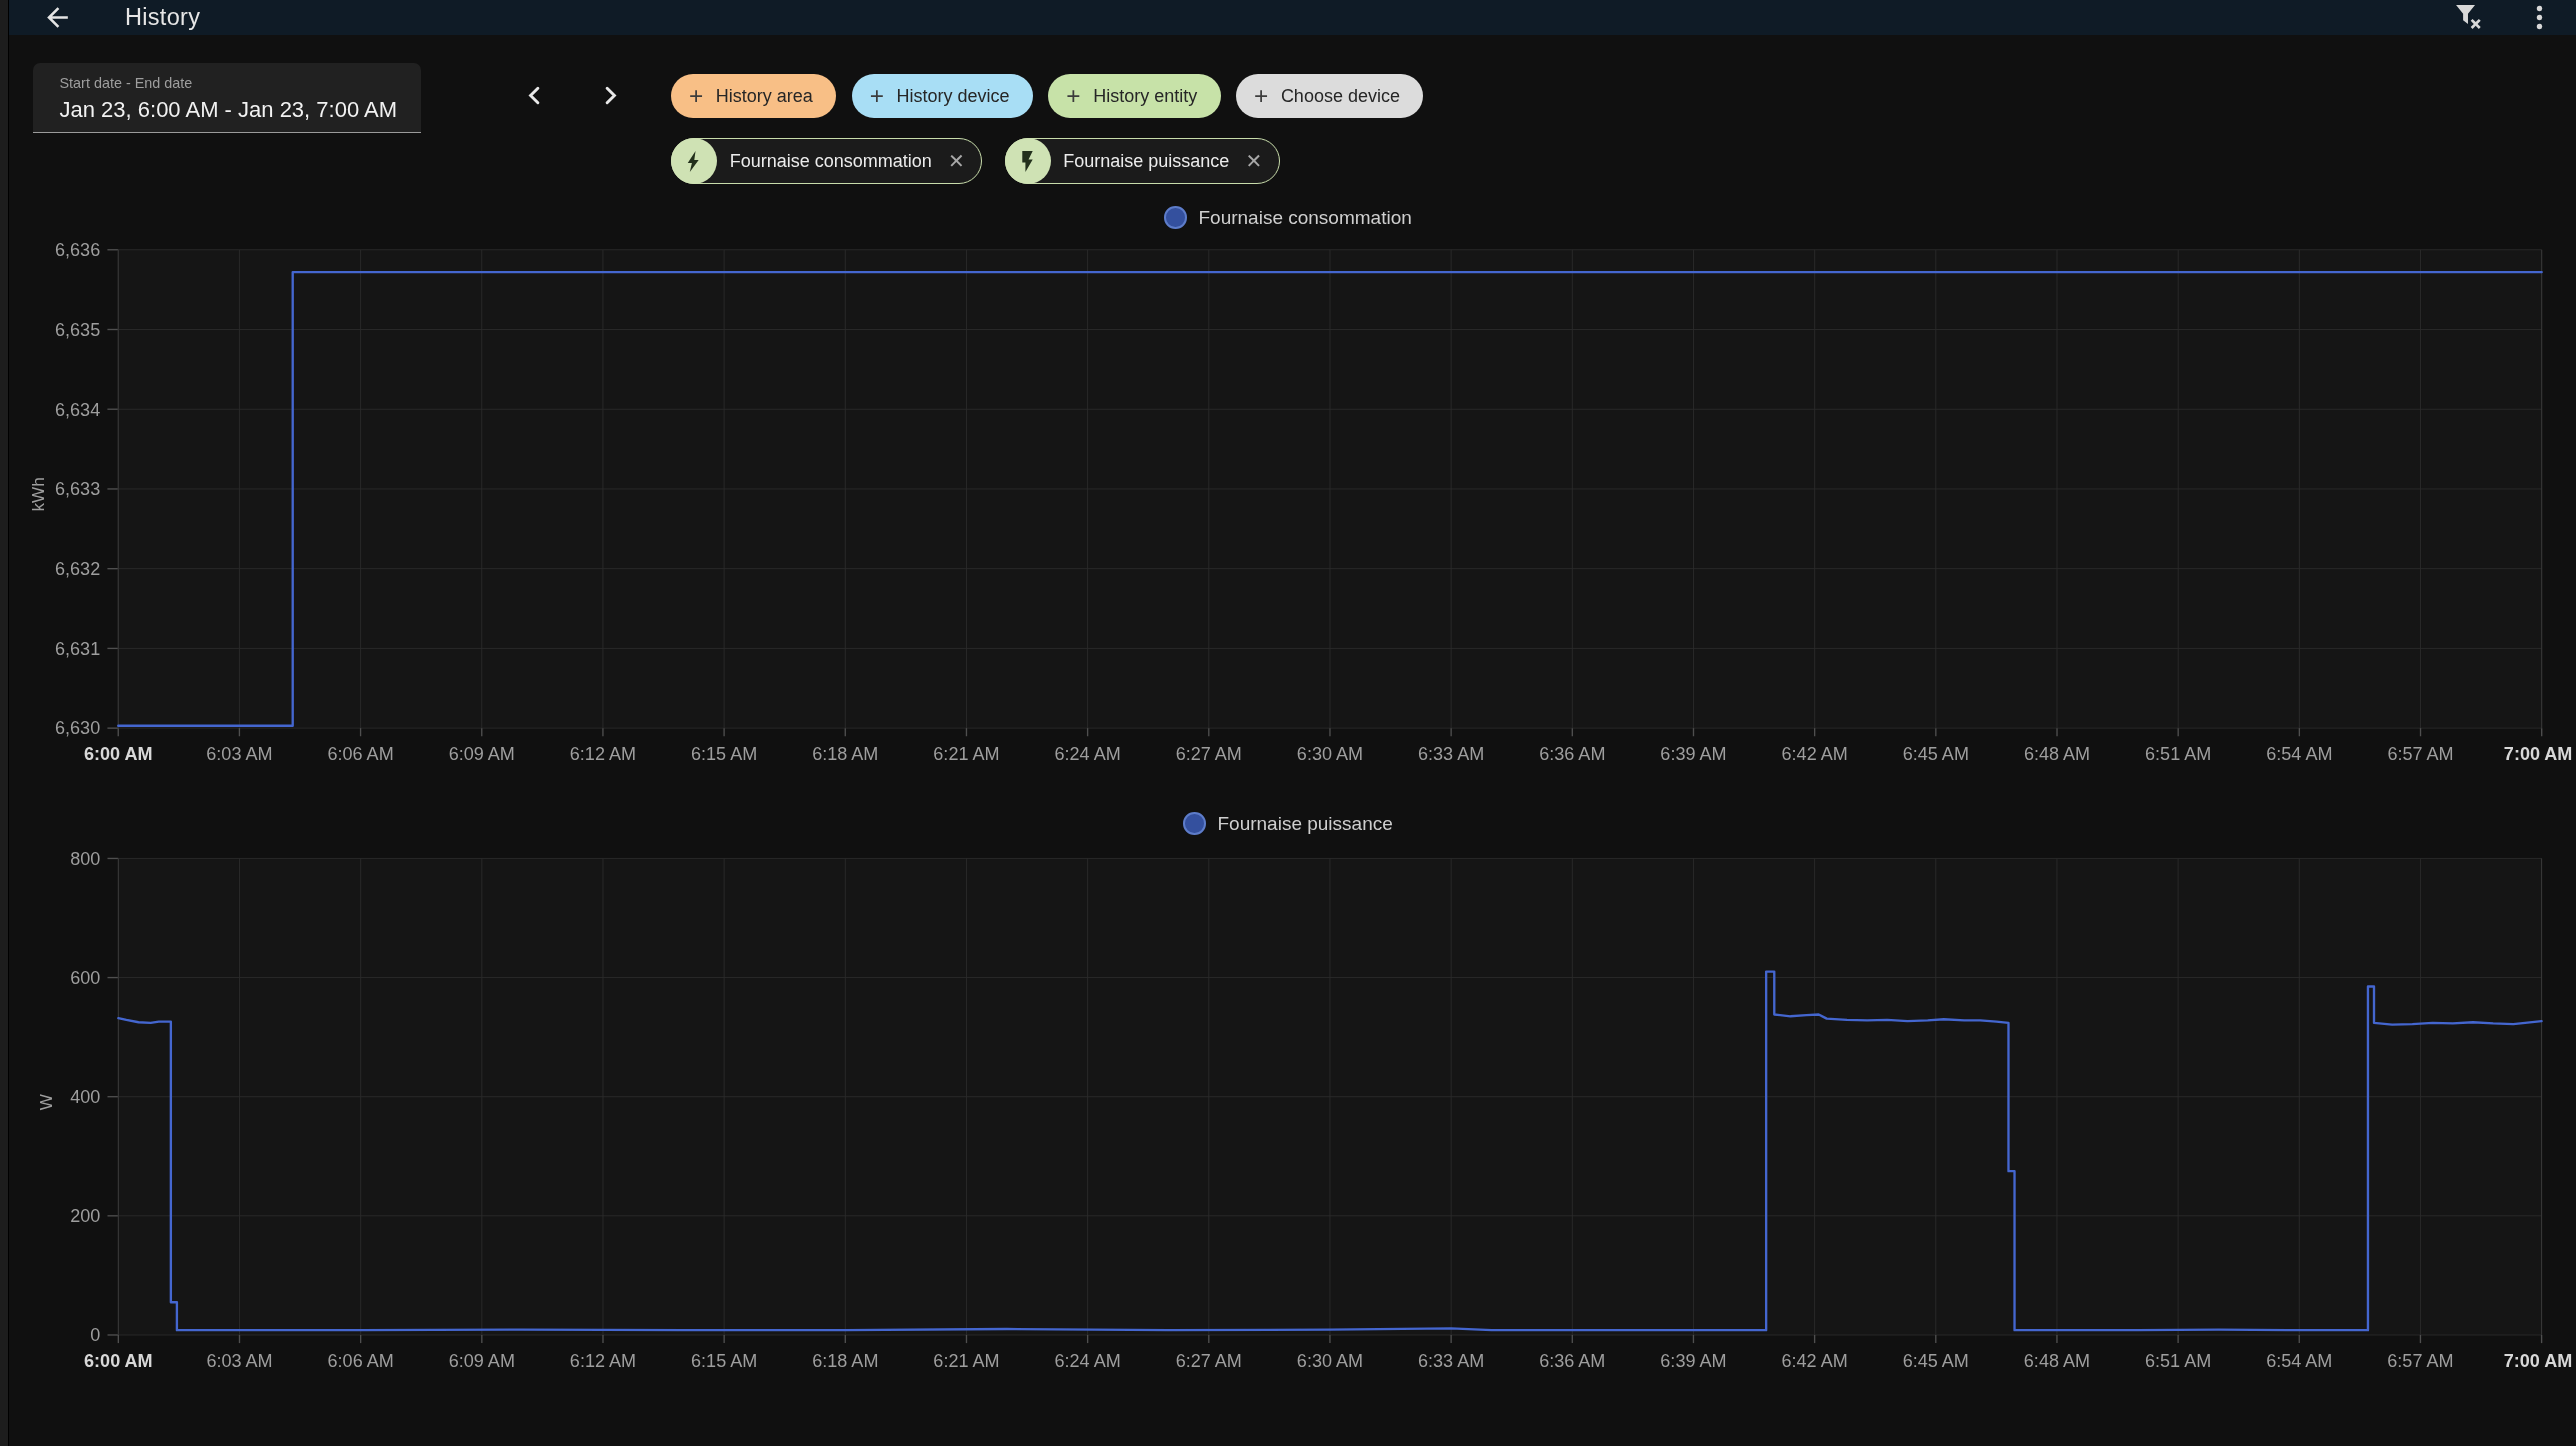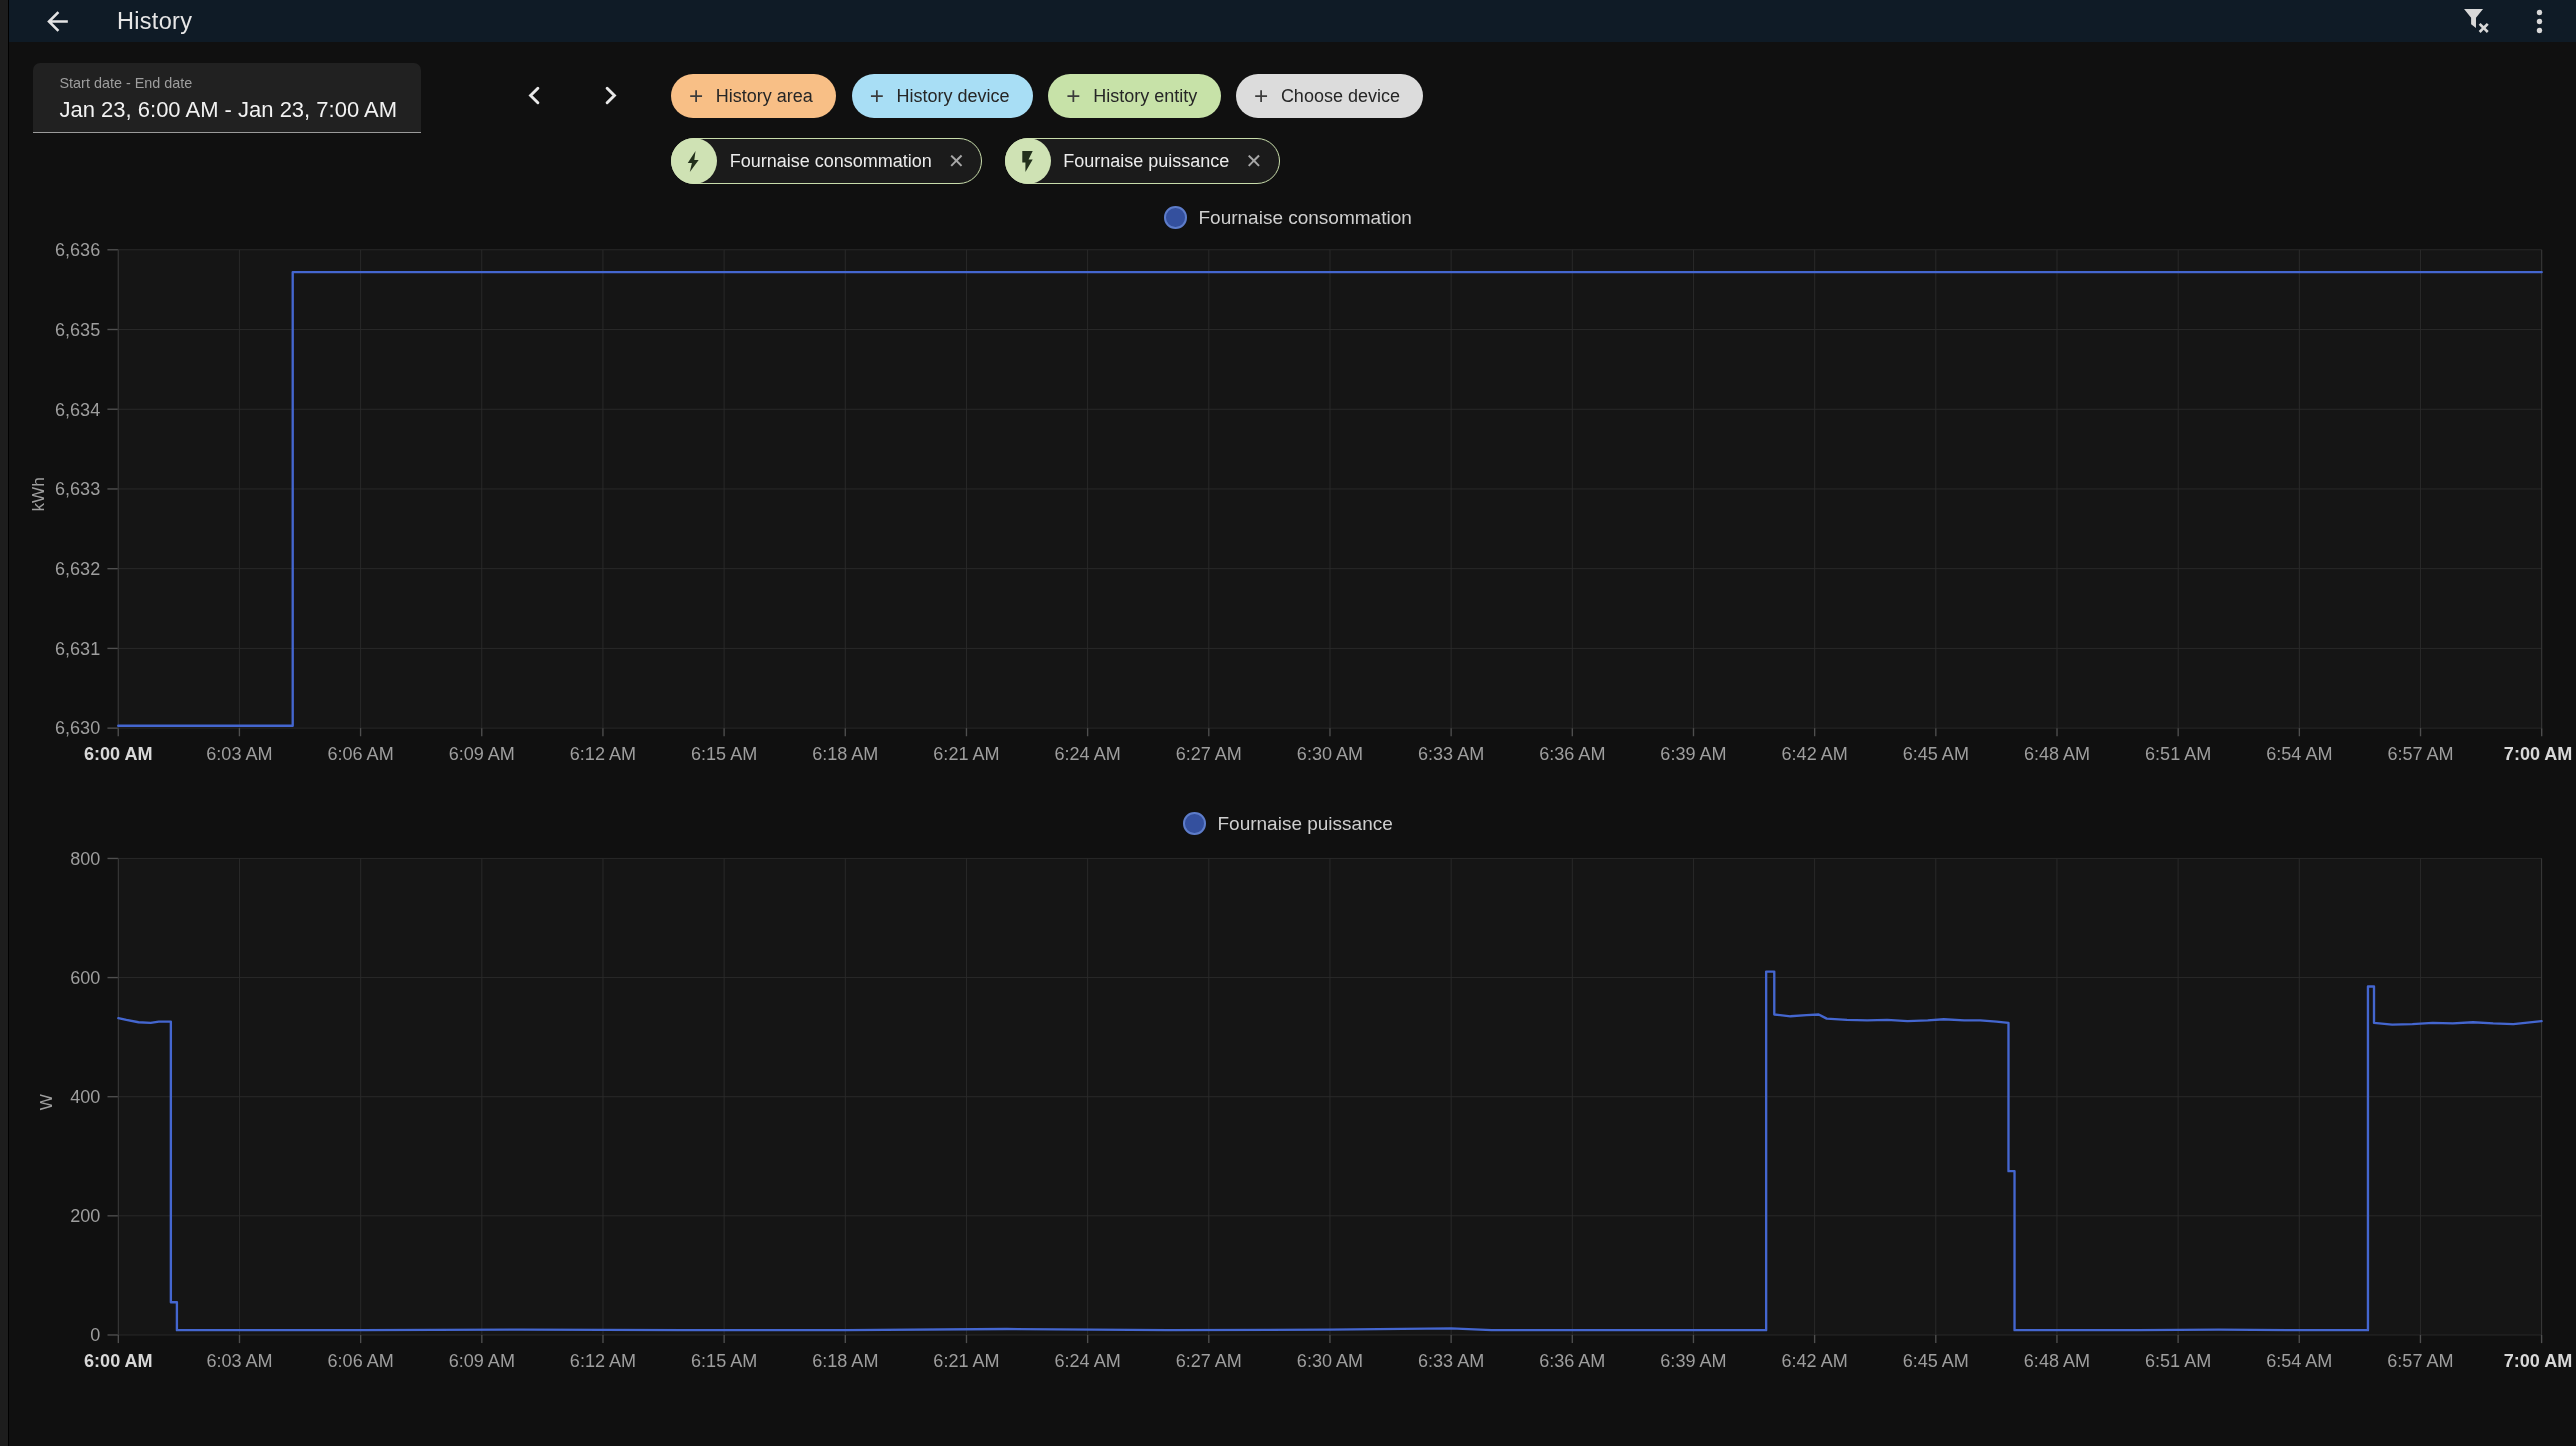--- a/index.html
+++ b/index.html
@@ -1,20 +1,20 @@
 <!DOCTYPE html>
 <html style="font-size:14.4px"><head>
 <meta charset="utf-8">
 <style>
   * { margin:0; padding:0; box-sizing:border-box; }
   html,body { width:2576px; height:1447px; background:#101010; overflow:hidden;
               font-family:"Liberation Sans", sans-serif; }
   .rail { position:absolute; left:0; top:0; width:9px; height:1447px; background:#1d1d1d; border-right:0.9px solid #000; }
-  header { position:absolute; left:9px; top:0; right:0; height:42px; background:#0f1b26;
-           display:flex; align-items:center; }
+  header { position:absolute; left:9px; top:0; right:0; height:35px; background:#0f1b26;
+           display:flex; align-items:center;gap:8px; }
   .hbtn { background:none; border:none; cursor:pointer; display:flex; align-items:center; justify-content:center; }
   .back-btn { width:43px; height:36px; margin-left:27px; }
   .app-title { color:#e6e6e6; font-size:23.5px; margin-left:38px; letter-spacing:0.3px; }
   .hspacer { flex:1; }
   .filter-btn { width:43px; height:36px; margin-right:21.7px; }
   .menu-btn { width:40px; height:36px; margin-right:16.2px; }
 
   .datefield { position:absolute; left:32.5px; top:63px; width:388px; height:70px; background:#212121;
                border:none; border-bottom:0.9px solid #9b9b9b; border-radius:7.2px 7.2px 0 0; text-align:left;
                padding:3px 0 0 27px; cursor:pointer; }

